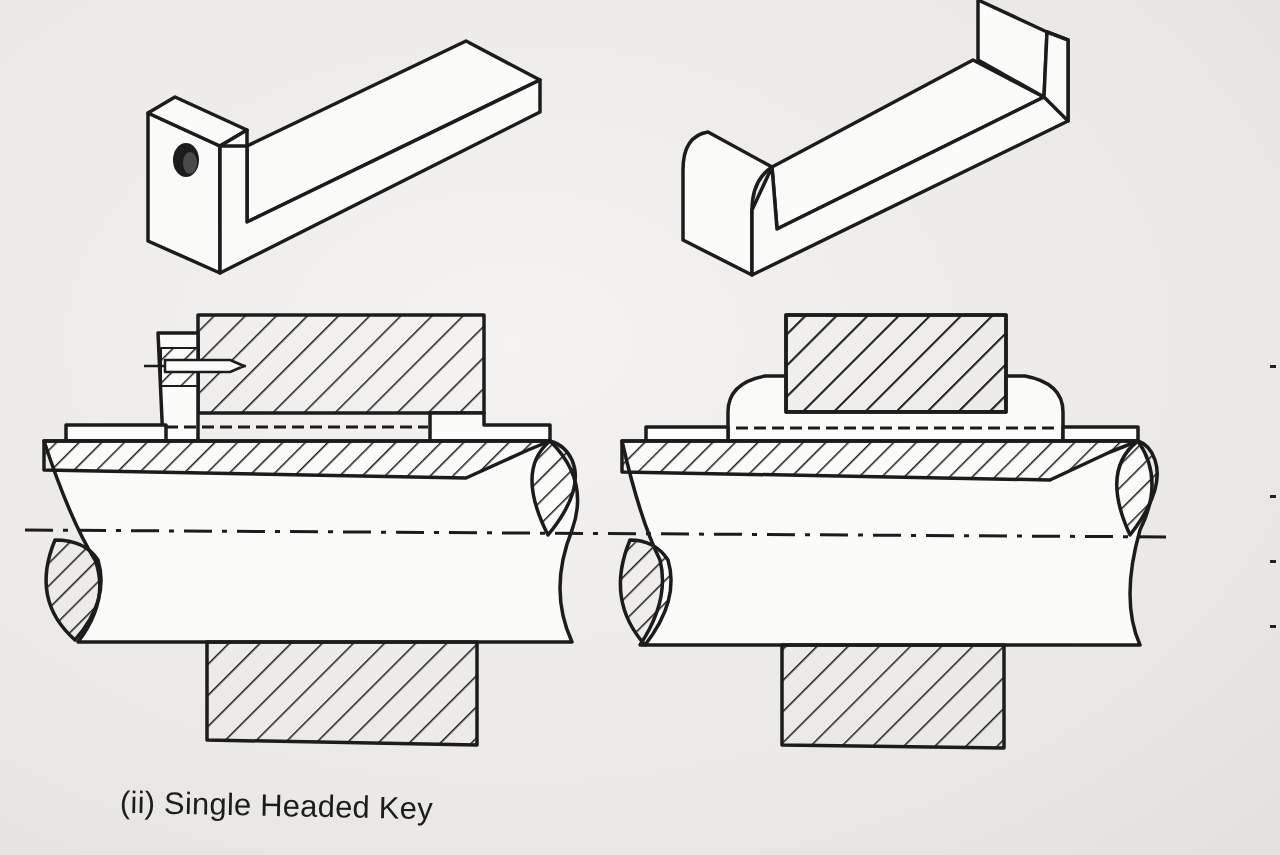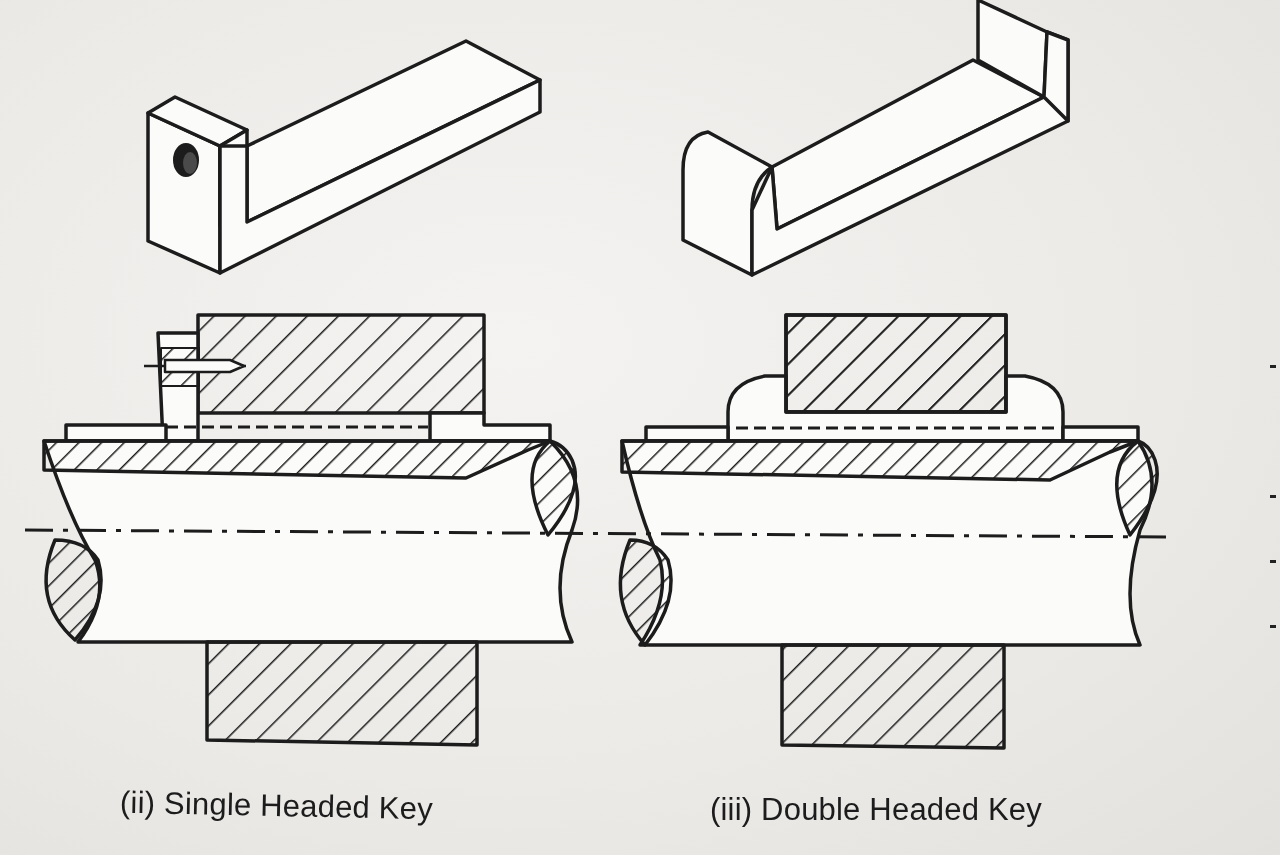--- a/index.html
+++ b/index.html
@@ -107,19 +107,18 @@
         <path d="M630,540 Q605,600 645,645 Q680,600 668,560 Q655,540 630,540 Z" fill="url(#hatchFine)"></path>
 
         <path d="M782,645 L1004,645 L1004,748 L782,745 Z" fill="url(#hatch)"></path>
       </g>
     </g>
 
     <line x1="25" y1="530" x2="1175" y2="537" stroke="#1c1c1c" stroke-width="3" stroke-dasharray="28,10,5,10" fill="none"></line>
   </svg>
 
   <div class="caption" id="cap-left">(ii) Single Headed Key</div>
-  <div class="caption" id="cap-right">(iii) Double Headed Key</div>
 
   <div class="edge-mark" style="top:365px"></div>
   <div class="edge-mark" style="top:495px"></div>
   <div class="edge-mark" style="top:560px"></div>
   <div class="edge-mark" style="top:625px"></div>
 </div>
 
 </body></html>

